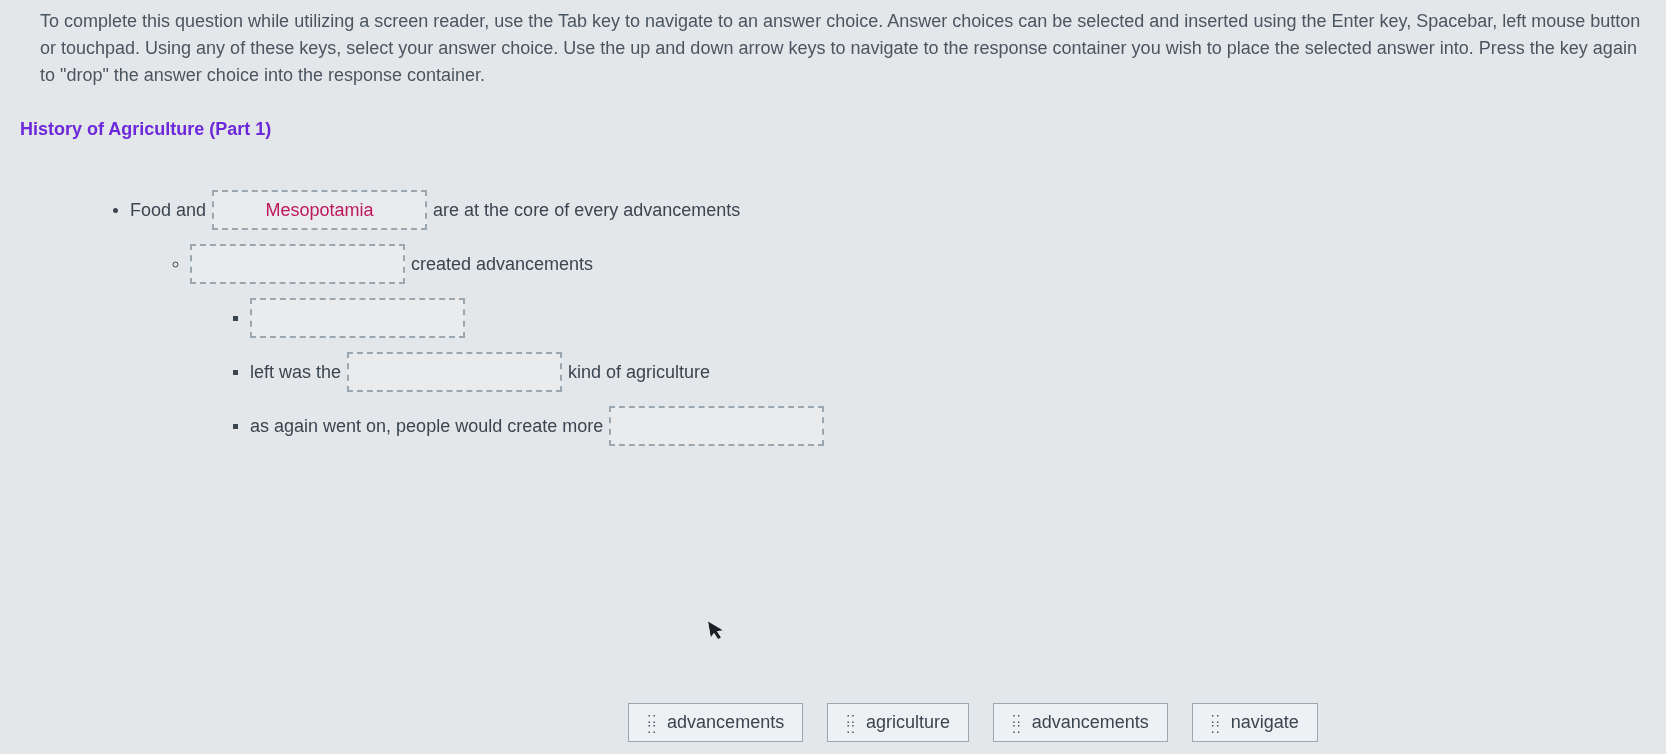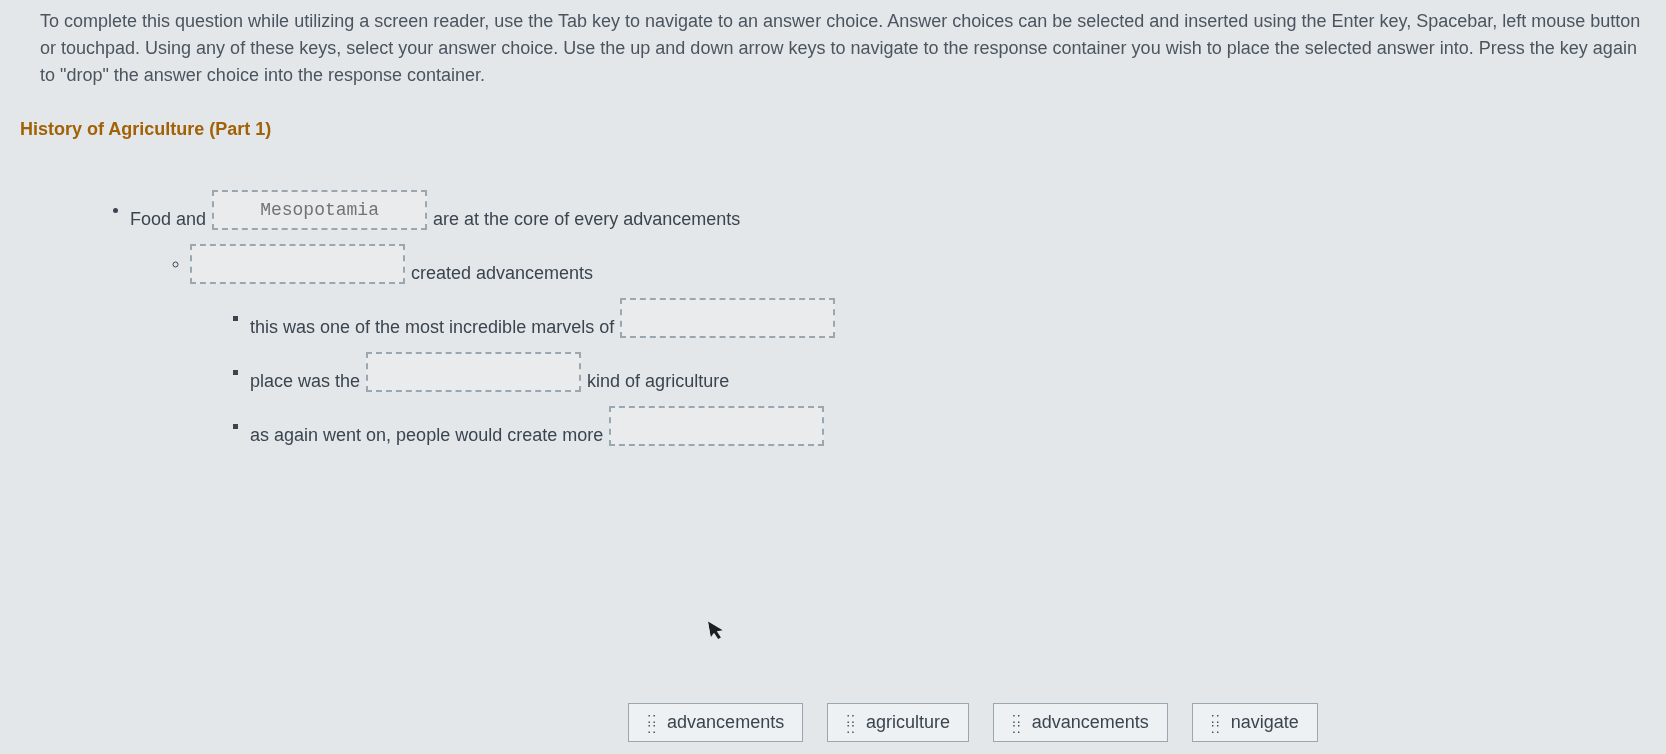--- a/index.html
+++ b/index.html
@@ -14,38 +14,37 @@
     position: relative;
   }
   .instructions {
     padding: 8px 16px 0 40px;
     line-height: 1.5;
     color: #4a5560;
   }
   .title {
     padding: 30px 20px 10px 20px;
     font-weight: bold;
-    color: #a16207;
+    color: #6d28d9;
   }
   ul.outer { list-style: disc; list-style-position: outside; padding-left: 130px; margin-top: 40px; }
   ul.mid   { list-style: circle; list-style-position: outside; padding-left: 60px; }
   ul.inner { list-style: square; list-style-position: outside; padding-left: 60px; }
   li { margin: 14px 0; color: #3a4550; }
-  li > .row { display: inline-flex; align-items: flex-end; flex-wrap: wrap; gap: 6px; vertical-align: middle; }
+  li > .row { display: inline-flex; align-items: center; flex-wrap: wrap; gap: 6px; vertical-align: middle; }
   .drop {
     display: inline-flex;
     align-items: center;
     justify-content: center;
     min-width: 215px;
     height: 40px;
     border: 2px dashed #9aa6b0;
     background: rgba(255,255,255,0.2);
-    color: #737373;
+    color: #be185d;
     padding: 0 8px;
-    font-family: Liberation Mono, monospace;
   }
   .choices {
     position: absolute;
     bottom: 12px;
     left: 0;
     right: 0;
     display: flex;
     gap: 24px;
     justify-content: center;
     padding-left: 280px;
@@ -92,27 +91,26 @@
     </span>
     <ul class="mid">
       <li>
         <span class="row">
           <span class="drop"></span>
           <span>created advancements</span>
         </span>
         <ul class="inner">
           <li>
             <span class="row">
-              <span>this was one of the most incredible marvels of</span>
               <span class="drop"></span>
             </span>
           </li>
           <li>
             <span class="row">
-              <span>place was the</span>
+              <span>left was the</span>
               <span class="drop"></span>
               <span>kind of agriculture</span>
             </span>
           </li>
           <li>
             <span class="row">
               <span>as again went on, people would create more</span>
               <span class="drop"></span>
             </span>
           </li>

